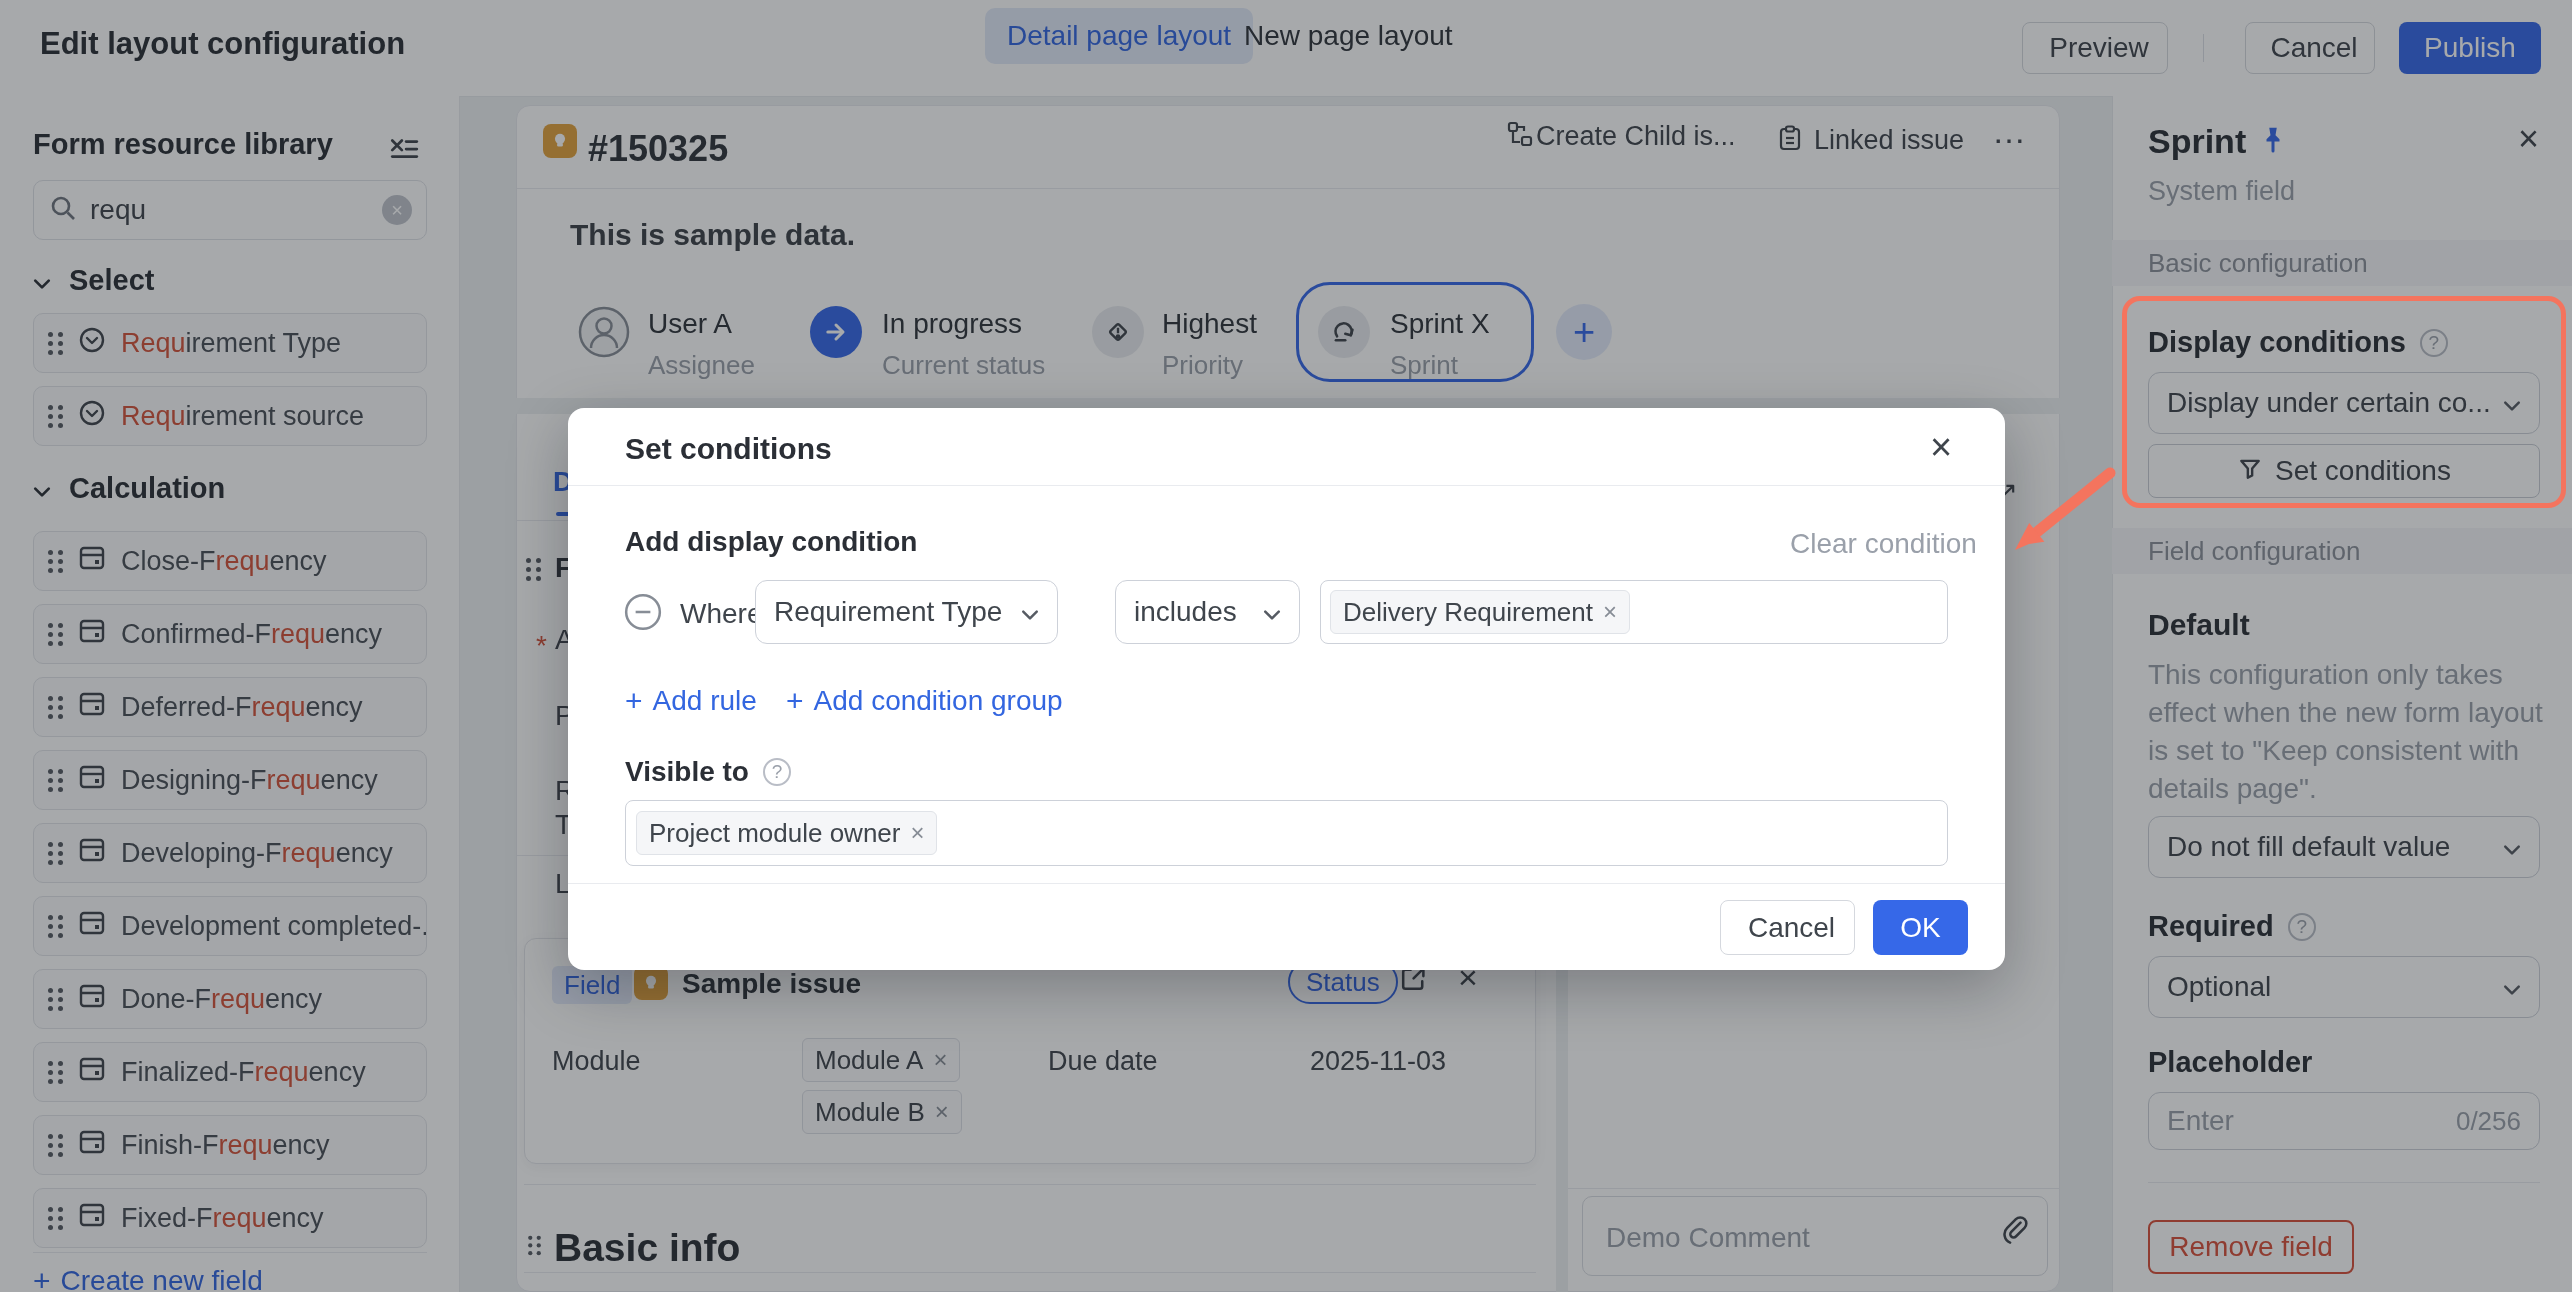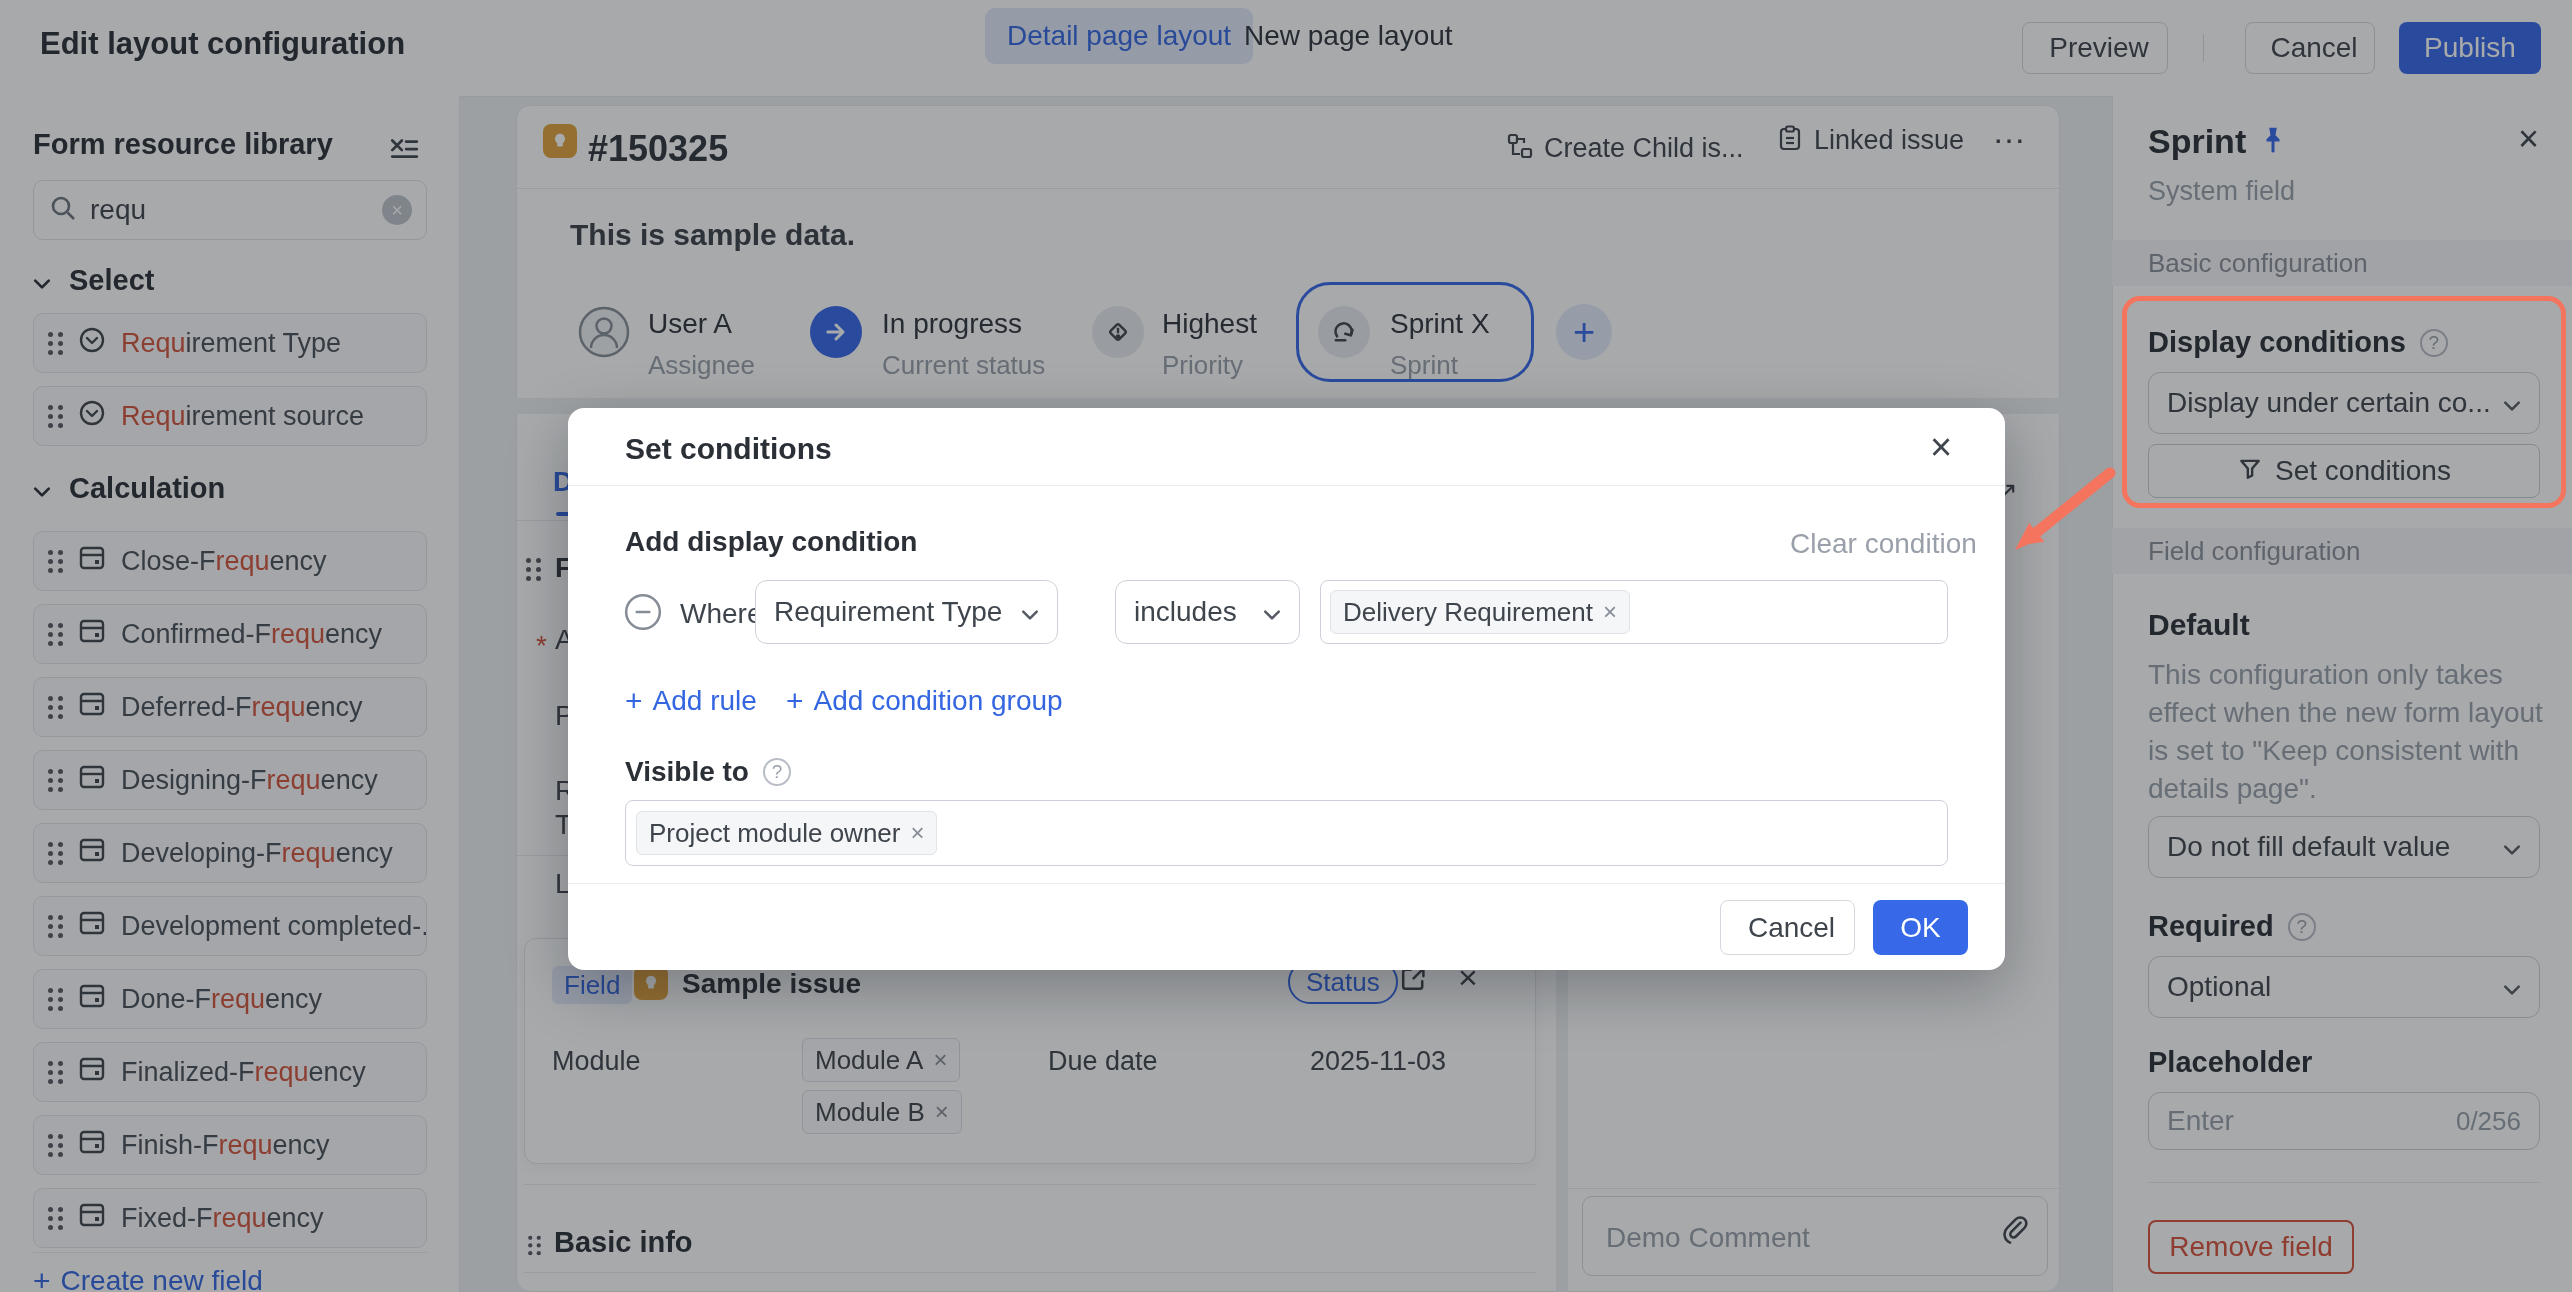--- a/index.html
+++ b/index.html
@@ -296,21 +296,21 @@
 
   <div class="maincard"></div>
 
   <span class="abs" style="left:543px;top:124px;width:34px;height:34px;background:#e3a23c;border-radius:8px;display:flex;align-items:center;justify-content:center;">
     <svg width="22" height="22" viewBox="0 0 20 20">
         <circle cx="10" cy="8" r="4.6" fill="#fff"></circle>
         <rect x="7.4" y="11.6" width="5.2" height="3.4" rx="1.2" fill="#fff"></rect>
       </svg>
   </span>
   <div class="abs" style="left:588px;top:128px;font-size:36px;font-weight:600;color:#2f343b;">#150325</div>
-  <div class="abs row" style="left:1506px;top:132px;gap:10px;align-items:center;">
+  <div class="abs row" style="left:1506px;top:120px;gap:2px;align-items:center;">
     <span><svg width="28" height="28" viewBox="0 0 28 28" fill="none" stroke="#3f454c" stroke-width="2.2">
           <rect x="3" y="3" width="8" height="8" rx="2"></rect>
           <path d="M7 11 v11 h7"></path>
           <rect x="16" y="17" width="9" height="8" rx="2"></rect>
           <path d="M11 7 h7 v4"></path>
         </svg></span>
     <span style="font-size:27px;">Create Child is...</span>
   </div>
   <div class="abs row" style="left:1776px;top:124px;gap:10px;">
     <span><svg width="28" height="28" viewBox="0 0 28 28" fill="none" stroke="#3f454c" stroke-width="2.2">
@@ -421,21 +421,21 @@
 
   <div class="divider" style="left:524px;top:1184px;width:1012px;"></div>
   <span class="abs dots" style="left:527px;top:1234px;transform:scale(.85);">
       <i></i>
       <i></i>
       <i></i>
       <i></i>
       <i></i>
       <i></i>
     </span>
-  <div class="abs" style="left:554px;top:1226px;font-size:29px;font-weight:700;color:#2b2f36;">Basic info</div>
+  <div class="abs" style="left:554px;top:1226px;font-size:39px;font-weight:700;color:#2b2f36;">Basic info</div>
   <div class="divider" style="left:524px;top:1272px;width:1012px;"></div>
 
   <div class="abs" style="left:1996px;top:476px;font-size:26px;color:#3f454c;">↗</div>
   <span class="abs dots" style="left:1996px;top:508px;transform:scale(.6);transform-origin:top left;">
       <i></i>
       <i></i>
       <i></i>
       <i></i>
       <i></i>
       <i></i>

